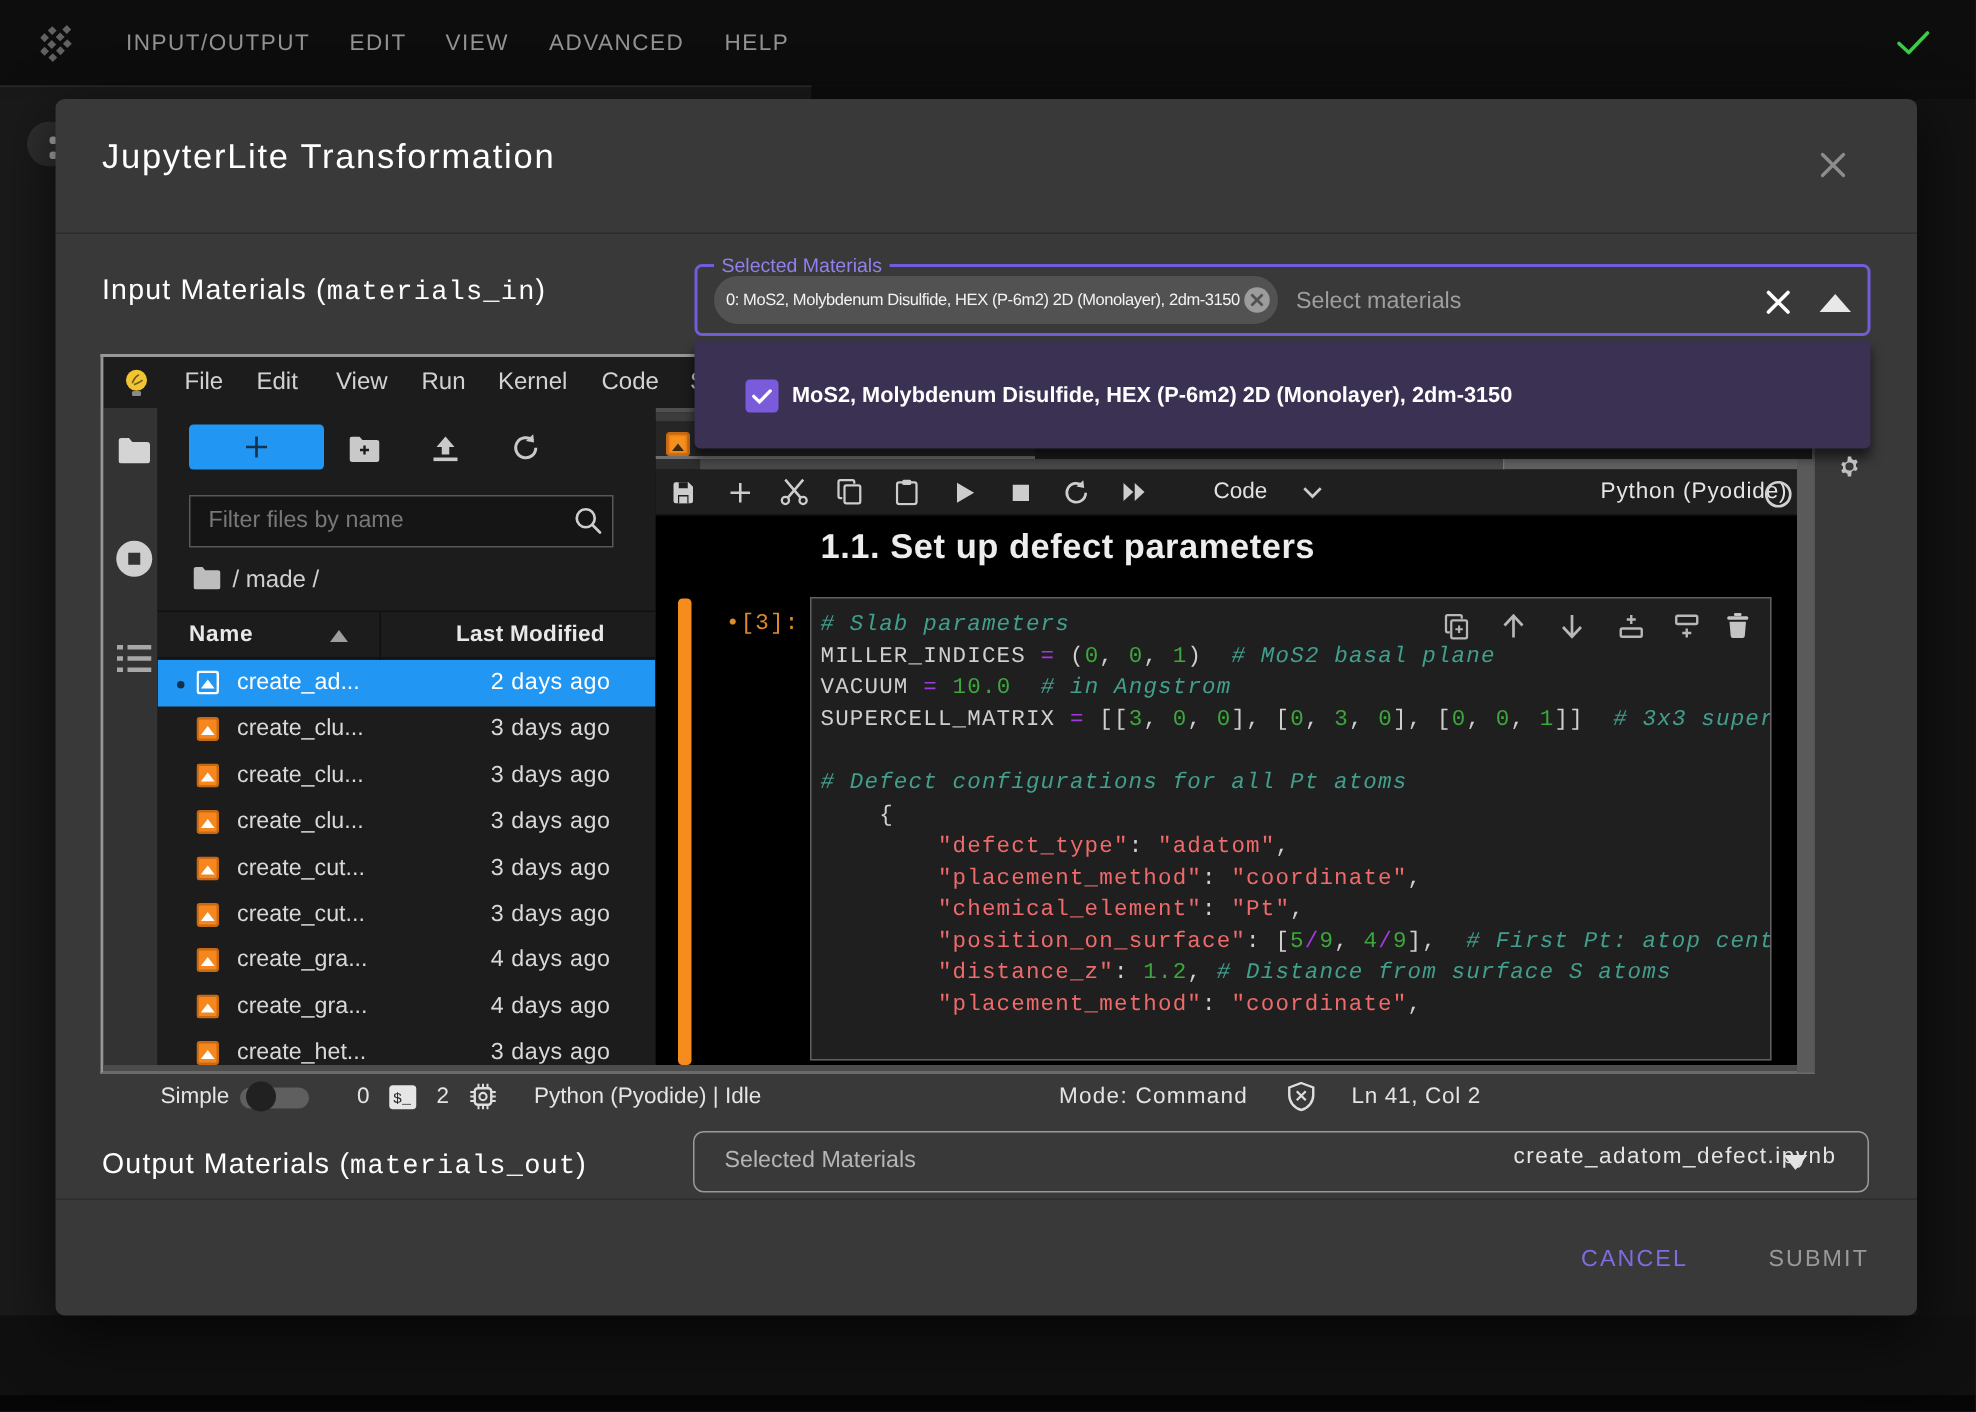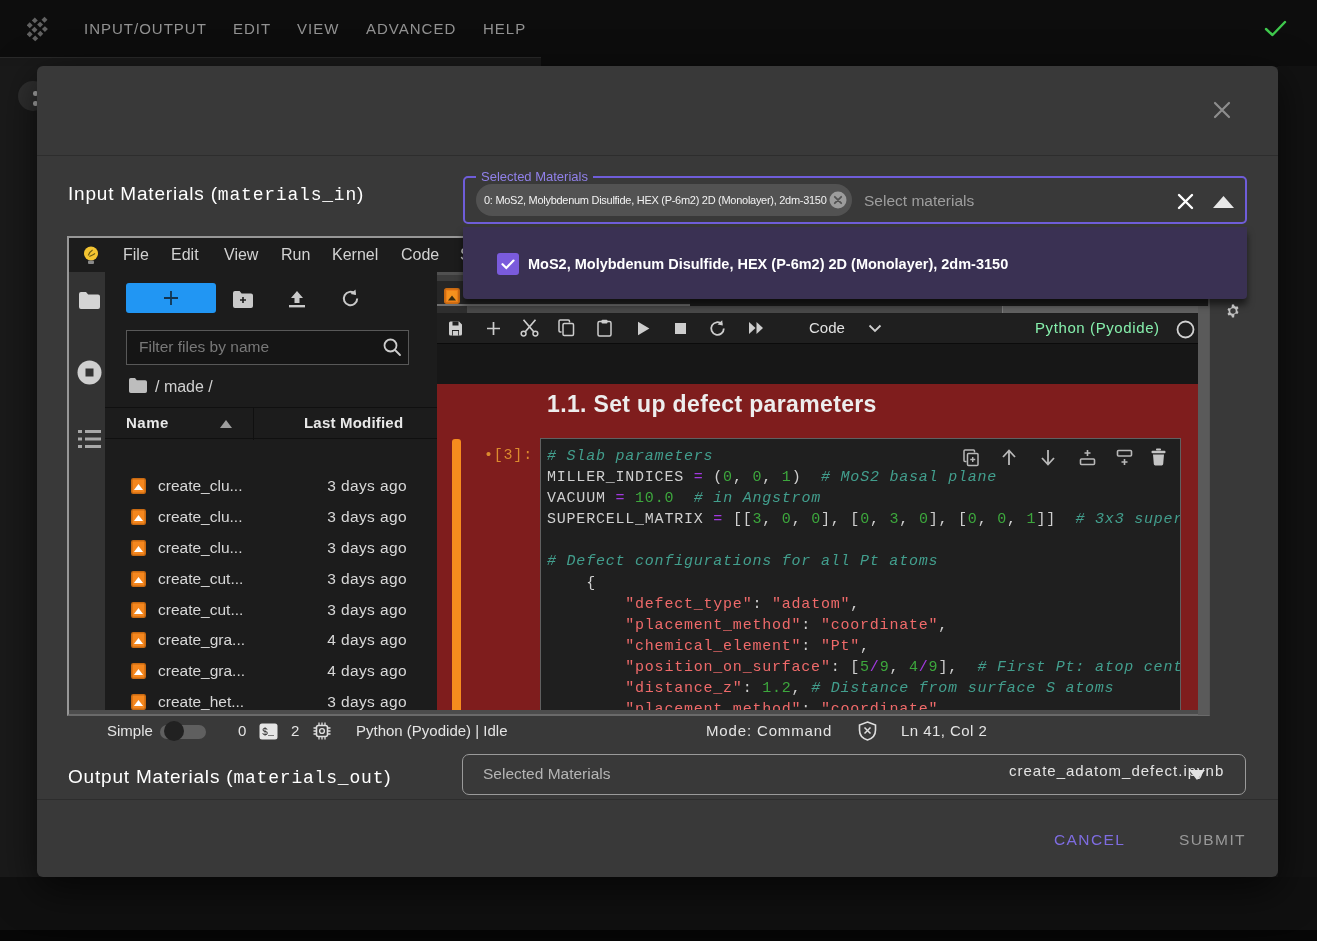--- a/index.html
+++ b/index.html
@@ -49,20 +49,21 @@
     <span class="abs" style="left:297px;top:20px;">VIEW</span>
     <span class="abs" style="left:366px;top:20px;">ADVANCED</span>
     <span class="abs" style="left:483px;top:20px;">HELP</span>
     <svg class="abs" style="left:1264px;top:20px" width="23" height="17" viewBox="0 0 23 17">
       <polyline points="2,9 8.5,15 21,2" fill="none" stroke="#3fc94d" stroke-width="2.4" stroke-linecap="round" stroke-linejoin="round"></polyline>
     </svg>
   </div>
 
   <div id="modal" class="abs" style="left:37px;top:66px;width:1241px;height:811px;background:#393939;border-radius:6px;box-shadow:0 12px 40px rgba(0,0,0,0.65);"></div>
 
+  <div class="abs" style="left:68px;top:91px;color:#fff;font-size:23px;letter-spacing:1.15px;">JupyterLite Transformation</div>
   <svg class="abs" style="left:1212px;top:100px" width="20" height="20" viewBox="0 0 20 20">
     <path d="M3 3 L17 17 M17 3 L3 17" stroke="#8d8d8d" stroke-width="2.2" stroke-linecap="round"></path>
   </svg>
   <div class="abs" style="left:37px;top:155px;width:1241px;height:1px;background:#2d2d2d;"></div>
 
   <div class="abs" style="left:68px;top:183px;color:#fff;font-size:19px;letter-spacing:0.8px;">Input Materials (<span class="mono" style="font-size:18px;">materials_in</span>)</div>
 
   <div id="jw" class="abs" style="left:67px;top:236px;width:1143px;height:480px;border:2px solid #979797;border-right-color:#555555;border-bottom-color:#6a6a6a;background:#1c1c1c;overflow:hidden;">
 
     <div class="abs" style="left:0;top:0;width:1139px;height:34px;background:#1c1c1c;"></div>
@@ -130,20 +131,29 @@
       <div class="abs" style="left:50px;top:106px;color:#d0d0d0;font-size:16px;">/ made /</div>
       <div class="abs" style="left:0;top:135px;width:332px;height:32px;border-top:1px solid #101010;border-bottom:1px solid #101010;">
         <span class="abs" style="left:21px;top:6px;color:#e8e8e8;font-size:15px;font-weight:bold;letter-spacing:0.5px;">Name</span>
         <svg class="abs" style="left:115px;top:12px" width="12" height="8" viewBox="0 0 12 8">
             <path d="M6 0 L12 8 H0 Z" fill="#9e9e9e"></path>
           </svg>
         <div class="abs" style="left:148px;top:0;width:1px;height:32px;background:#101010;"></div>
         <span class="abs" style="left:199px;top:6px;color:#e8e8e8;font-size:15px;font-weight:bold;letter-spacing:0.2px;">Last Modified</span>
       </div>
       <div id="rows" class="abs" style="left:0;top:168px;width:332px;height:274px;overflow:hidden;">
+      <div class="abs" style="left:0;top:0.0px;width:332px;height:31px;background:#2196f3;">
+            <div class="abs" style="left:13px;top:14px;width:5px;height:5px;border-radius:50%;background:#123049;"></div>
+            <svg class="abs" style="left:26px;top:7px" width="15" height="16" viewBox="0 0 15 16">
+              <rect x="0.8" y="0.8" width="13.4" height="14.4" rx="1.5" fill="none" stroke="#ffffff" stroke-width="1.6"></rect>
+              <path d="M2.9 12 L7.5 6 L12.1 12 Z" fill="#ffffff"></path>
+            </svg>
+            <span class="abs" style="left:53px;top:6px;color:#ffffff;font-size:15.5px;">create_ad...</span>
+            <span class="abs" style="right:30px;top:6px;color:#ffffff;font-size:15.5px;letter-spacing:0.4px;">2 days ago</span>
+          </div>
       <div class="abs" style="left:0;top:30.9px;width:332px;height:31px;">
             <svg class="abs" style="left:26px;top:7px" width="15" height="16" viewBox="0 0 15 16">
               <rect x="0.8" y="0.8" width="13.4" height="14.4" rx="1.5" fill="#f5871e" stroke="#c96a12" stroke-width="1.6"></rect>
               <path d="M2.9 12 L7.5 6 L12.1 12 Z" fill="#ffffff"></path>
             </svg>
             <span class="abs" style="left:53px;top:6px;color:#d8d8d8;font-size:15.5px;">create_clu...</span>
             <span class="abs" style="right:30px;top:6px;color:#d8d8d8;font-size:15.5px;letter-spacing:0.4px;">3 days ago</span>
           </div>
       <div class="abs" style="left:0;top:61.8px;width:332px;height:31px;">
             <svg class="abs" style="left:26px;top:7px" width="15" height="16" viewBox="0 0 15 16">
@@ -254,28 +264,28 @@
           <path d="M13.2 0.2 L13.8 5.4 L8.6 4.4 Z" fill="#cdcdcd"></path>
         </svg>
         <svg class="abs" style="left:311px;top:8px" width="16" height="14" viewBox="0 0 16 14">
           <path d="M1 1 L7.5 7 L1 13 Z" fill="#cdcdcd"></path>
             <path d="M8.5 1 L15 7 L8.5 13 Z" fill="#cdcdcd"></path>
         </svg>
         <span class="abs" style="left:348px;top:6px;color:#e2e2e2;font-size:15px;margin-left:24px;">Code</span>
         <svg class="abs" style="left:431px;top:11px" width="14" height="9" viewBox="0 0 14 9">
             <path d="M1.5 1.5 L7 7 L12.5 1.5" fill="none" stroke="#cdcdcd" stroke-width="1.8"></path>
           </svg>
-        <span class="abs" style="left:598px;top:6px;color:#86efac;font-size:15px;letter-spacing:0.6px;">Python (Pyodide)</span>
+        <span class="abs" style="left:630px;top:6px;color:#e5e5e5;font-size:15px;letter-spacing:0.6px;">Python (Pyodide)</span>
 
         <svg class="abs" style="left:739px;top:7px" width="19" height="19" viewBox="0 0 19 19">
             <circle cx="9.5" cy="9.5" r="8" fill="none" stroke="#d2d2d2" stroke-width="1.8"></circle>
           </svg>
       </div>
 
-      <div class="abs" style="left:0;top:72px;width:771px;height:366px;background:#7f1d1d;overflow:hidden;margin-top:40px;">
+      <div class="abs" style="left:0;top:72px;width:771px;height:366px;background:#000000;overflow:hidden;">
         <div class="abs" style="left:110px;top:7px;color:#ededed;font-size:23px;font-weight:bold;letter-spacing:0.35px;">1.1. Set up defect parameters</div>
         <div class="abs" style="left:15px;top:55px;width:9px;height:311px;background:#f68c1e;border-radius:3px;"></div>
         <div class="abs" style="left:47px;top:63px;color:#dc8b2e;font-family:'Liberation Mono',monospace;font-size:15px;letter-spacing:0.78px;">•[3]:</div>
         <div class="abs" style="left:103px;top:54px;width:641px;height:309px;background:#1f1f1f;border:1px solid #606060;overflow:hidden;">
           <div id="code" style="padding:7px 0 0 6px;">
               <div class="cl"><c># Slab parameters</c></div>
               <div class="cl">MILLER_INDICES <o>=</o> (<n>0</n>, <n>0</n>, <n>1</n>)  <c># MoS2 basal plane</c></div>
               <div class="cl">VACUUM <o>=</o> <n>10.0</n>  <c># in Angstrom</c></div>
               <div class="cl">SUPERCELL_MATRIX <o>=</o> [[<n>3</n>, <n>0</n>, <n>0</n>], [<n>0</n>, <n>3</n>, <n>0</n>], [<n>0</n>, <n>0</n>, <n>1</n>]]  <c># 3x3 supercell</c></div>
               <div class="cl">&nbsp;</div>

